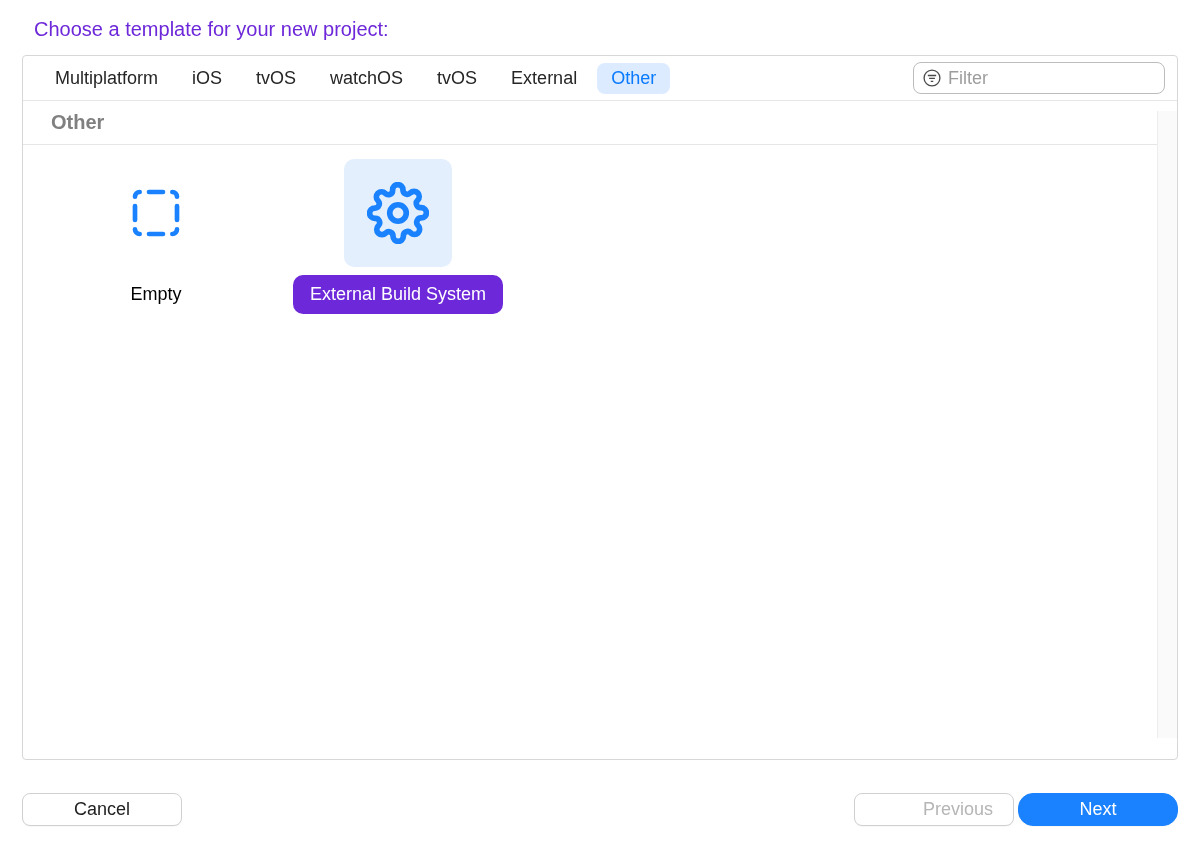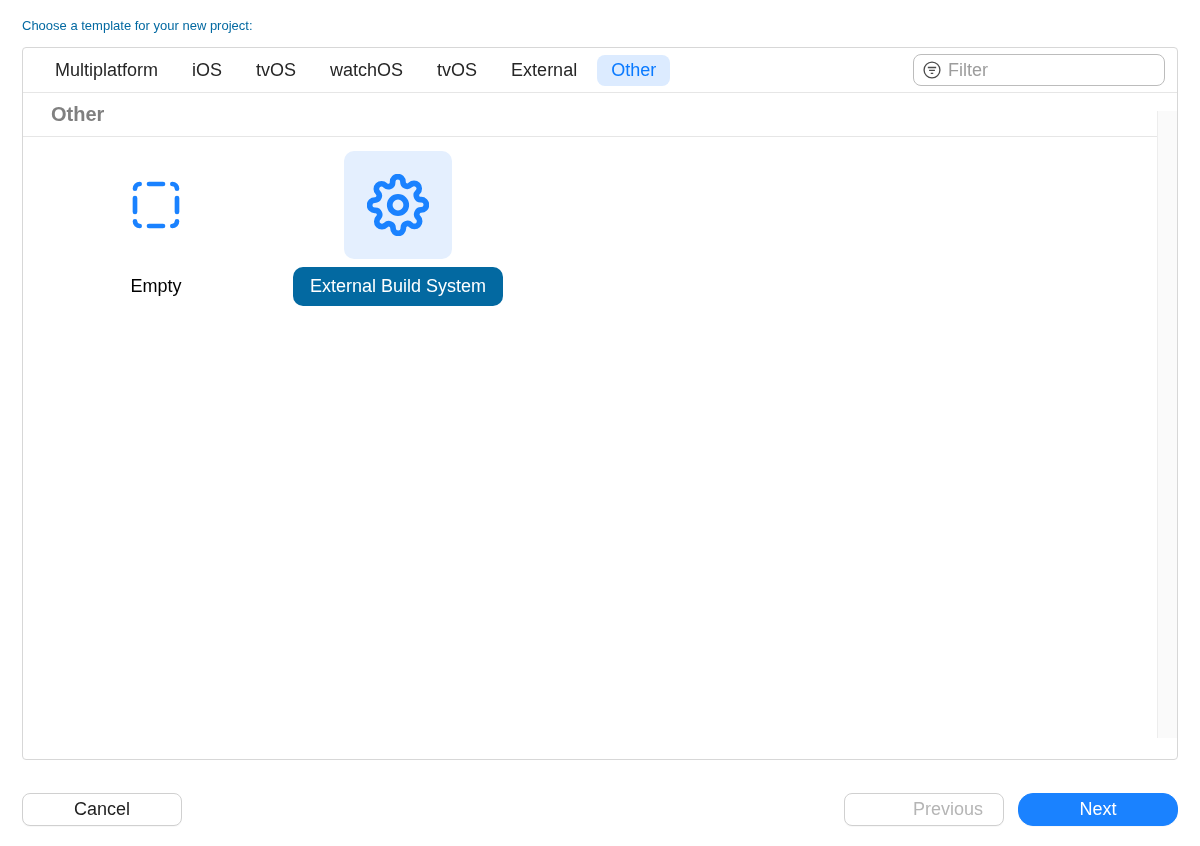--- a/index.html
+++ b/index.html
@@ -11,25 +11,25 @@
       overflow: hidden;
       color: #000;
     }
     .sheet {
       display: flex;
       flex-direction: column;
       height: 100%;
       padding: 18px 22px 20px 22px;
     }
     .heading {
-      font-size: 13px;
-      font-weight: 500;
-      color: #0369a1;
+      font-size: 20px;
+      font-weight: 500;
+      color: #6d28d9;
       margin-bottom: 14px;
-      margin-left: 0;
+      margin-left: 12px;
     }
     .panel {
       flex: 1;
       border: 1px solid #d7d7d7;
       border-radius: 4px;
       display: flex;
       flex-direction: column;
       overflow: hidden;
       background: #ffffff;
     }
@@ -120,31 +120,31 @@
     .template-label {
       font-size: 18px;
       text-align: center;
       padding: 8px 10px;
       border-radius: 10px;
       line-height: 1.25;
       color: #000;
       min-width: 80px;
     }
     .template-item.selected .template-label {
-      background: #0369a1;
+      background: #6d28d9;
       color: #ffffff;
       font-weight: 500;
       width: 210px;
     }
 
     .footer {
       display: flex;
       align-items: center;
       margin-top: 33px;
-      gap: 14px;
+      gap: 4px;
     }
     .btn {
       font-size: 18px;
       padding: 5px 0;
       width: 160px;
       text-align: center;
       border-radius: 8px;
       border: 1px solid #d0d0d0;
       background: #ffffff;
       color: #222;

